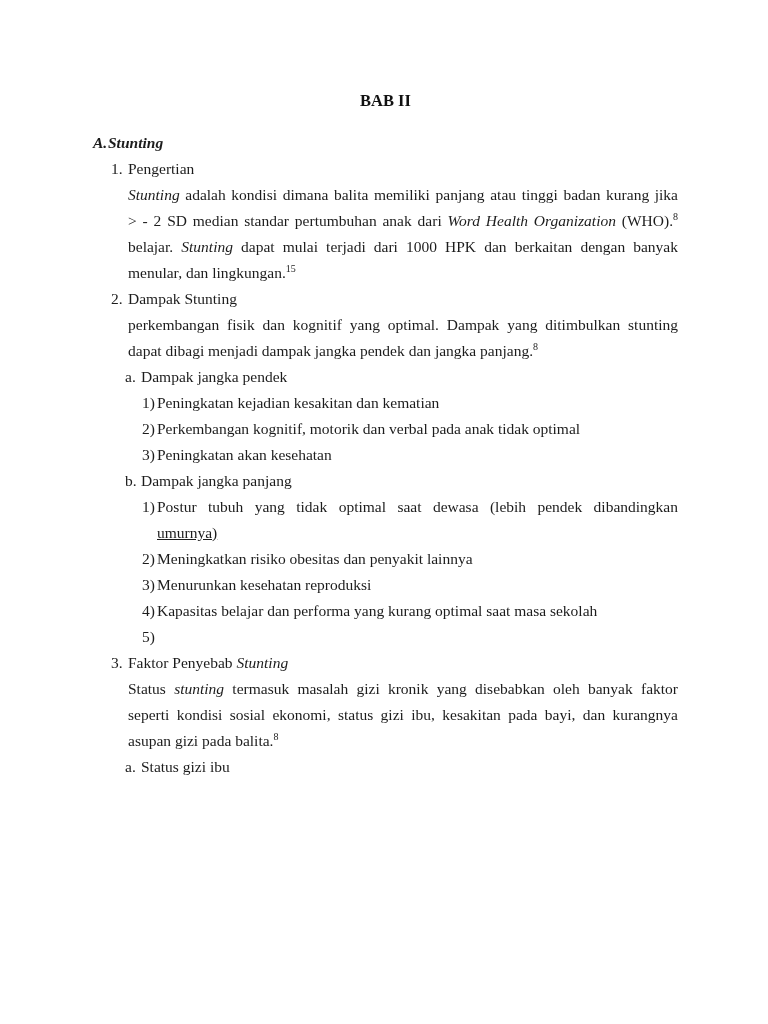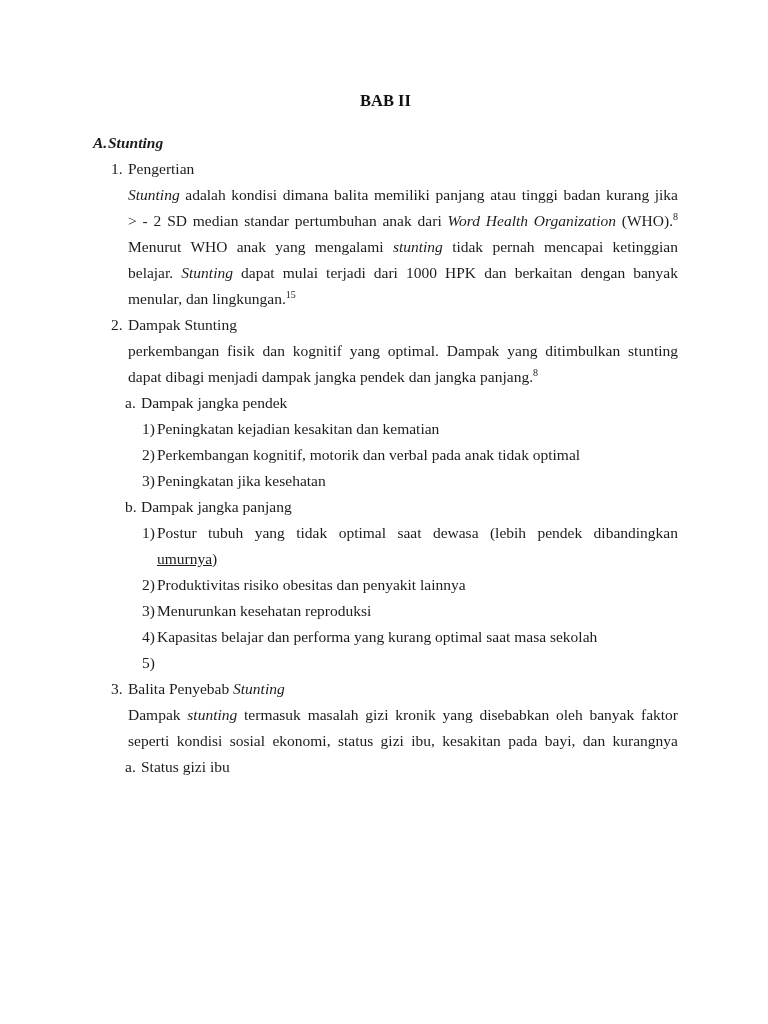--- a/index.html
+++ b/index.html
@@ -43,37 +43,37 @@
 <div class="page">
   <div class="content">
     <div class="title-block">
       <div>BAB II</div>
     </div>
     <div id="blocks-host">
         <div class="secA"><span class="marker">A.</span><span class="i b">Stunting</span></div>
         <div class="l1"><span class="marker">1.</span><span>Pengertian</span></div>
         <div class="p just"><span class="i">Stunting</span><span> adalah kondisi dimana balita memiliki panjang atau tinggi badan kurang jika</span></div>
         <div class="p just"><span>&gt; - 2 SD median standar pertumbuhan anak dari </span><span class="i">Word Health Organization</span><span> (WHO).</span><sup class="sup">8</sup></div>
-        <div class="p just"><span>Menurut WHO anak yang mengalami </span><span class="i">stunting</span><span> tidak pernah mencapai ketinggian</span></div>
         <div class="p just"><span>belajar. </span><span class="i">Stunting</span><span> dapat mulai terjadi dari 1000 HPK dan berkaitan dengan banyak</span></div>
         <div class="p"><span>menular, dan lingkungan.</span><sup class="sup">15</sup></div>
         <div class="l1"><span class="marker">2.</span><span>Dampak Stunting</span></div>
         <div class="p just"><span>perkembangan fisik dan kognitif yang optimal. Dampak yang ditimbulkan stunting</span></div>
         <div class="p"><span>dapat dibagi menjadi dampak jangka pendek dan jangka panjang.</span><sup class="sup">8</sup></div>
         <div class="l2"><span class="marker">a.</span><span>Dampak jangka pendek</span></div>
         <div class="l3"><span class="marker">1)</span><span>Peningkatan kejadian kesakitan dan kematian</span></div>
         <div class="l3"><span class="marker">2)</span><span>Perkembangan kognitif, motorik dan verbal pada anak tidak optimal</span></div>
-        <div class="l3"><span class="marker">3)</span><span>Peningkatan jika kesehatan</span></div>
+        <div class="l3"><span class="marker">3)</span><span>Peningkatan akan kesehatan</span></div>
         <div class="l2"><span class="marker">b.</span><span>Dampak jangka panjang</span></div>
         <div class="l3 just"><span class="marker">1)</span><span>Postur tubuh yang tidak optimal saat dewasa (lebih pendek dibandingkan</span></div>
         <div class="l3c"><span>umurnya)</span></div>
-        <div class="l3"><span class="marker">2)</span><span>Produktivitas risiko obesitas dan penyakit lainnya</span></div>
+        <div class="l3"><span class="marker">2)</span><span>Meningkatkan risiko obesitas dan penyakit lainnya</span></div>
         <div class="l3"><span class="marker">3)</span><span>Menurunkan kesehatan reproduksi</span></div>
         <div class="l3"><span class="marker">4)</span><span>Kapasitas belajar dan performa yang kurang optimal saat masa sekolah</span></div>
         <div class="l3"><span class="marker">5)</span></div>
         <div class="gap"></div>
-        <div class="l1"><span class="marker">3.</span><span>Balita Penyebab </span><span class="i">Stunting</span></div>
-        <div class="p just"><span>Dampak </span><span class="i">stunting</span><span> termasuk masalah gizi kronik yang disebabkan oleh banyak faktor</span></div>
+        <div class="l1"><span class="marker">3.</span><span>Faktor Penyebab </span><span class="i">Stunting</span></div>
+        <div class="p just"><span>Status </span><span class="i">stunting</span><span> termasuk masalah gizi kronik yang disebabkan oleh banyak faktor</span></div>
         <div class="p just"><span>seperti kondisi sosial ekonomi, status gizi ibu, kesakitan pada bayi, dan kurangnya</span></div>
+        <div class="p"><span>asupan gizi pada balita.</span><sup class="sup">8</sup></div>
         <div class="l2"><span class="marker">a.</span><span>Status gizi ibu</span></div>
       </div>
   </div>
 </div>
 
 </body></html>

